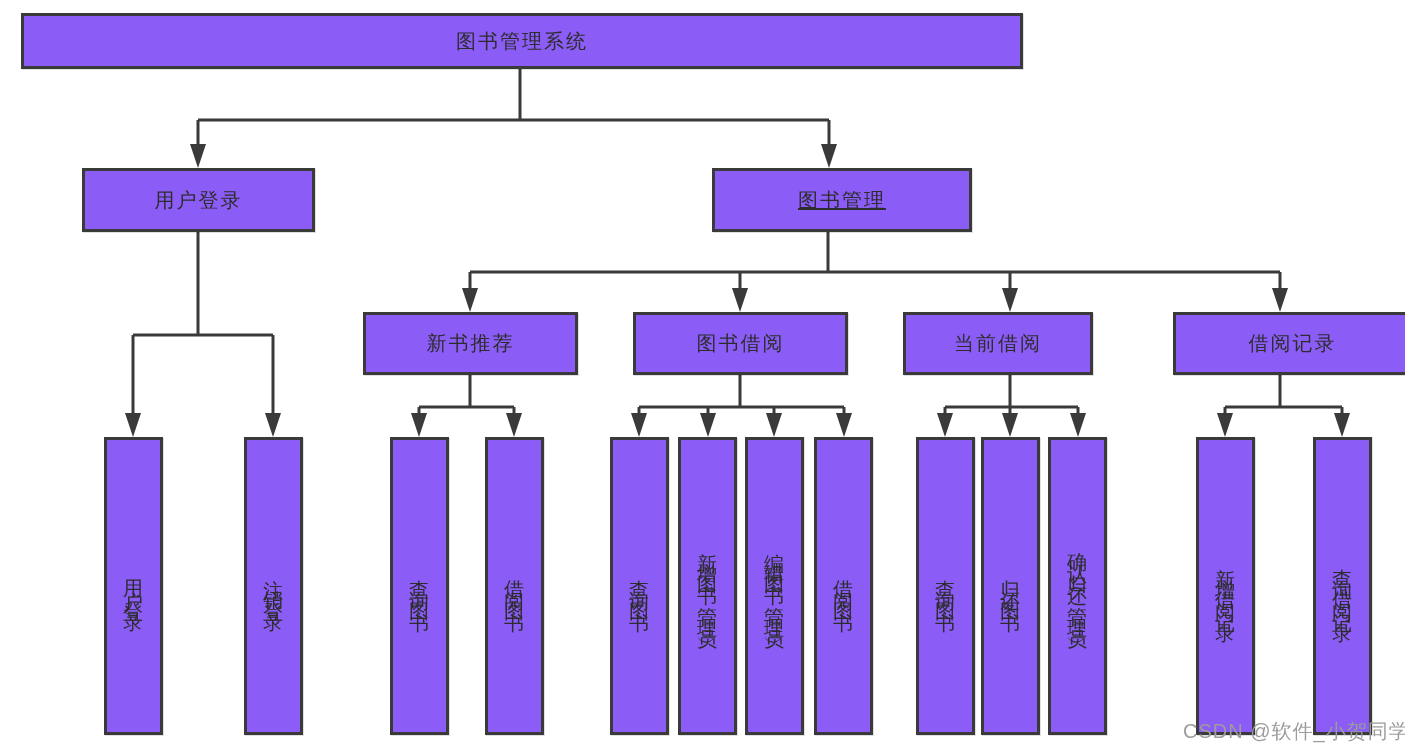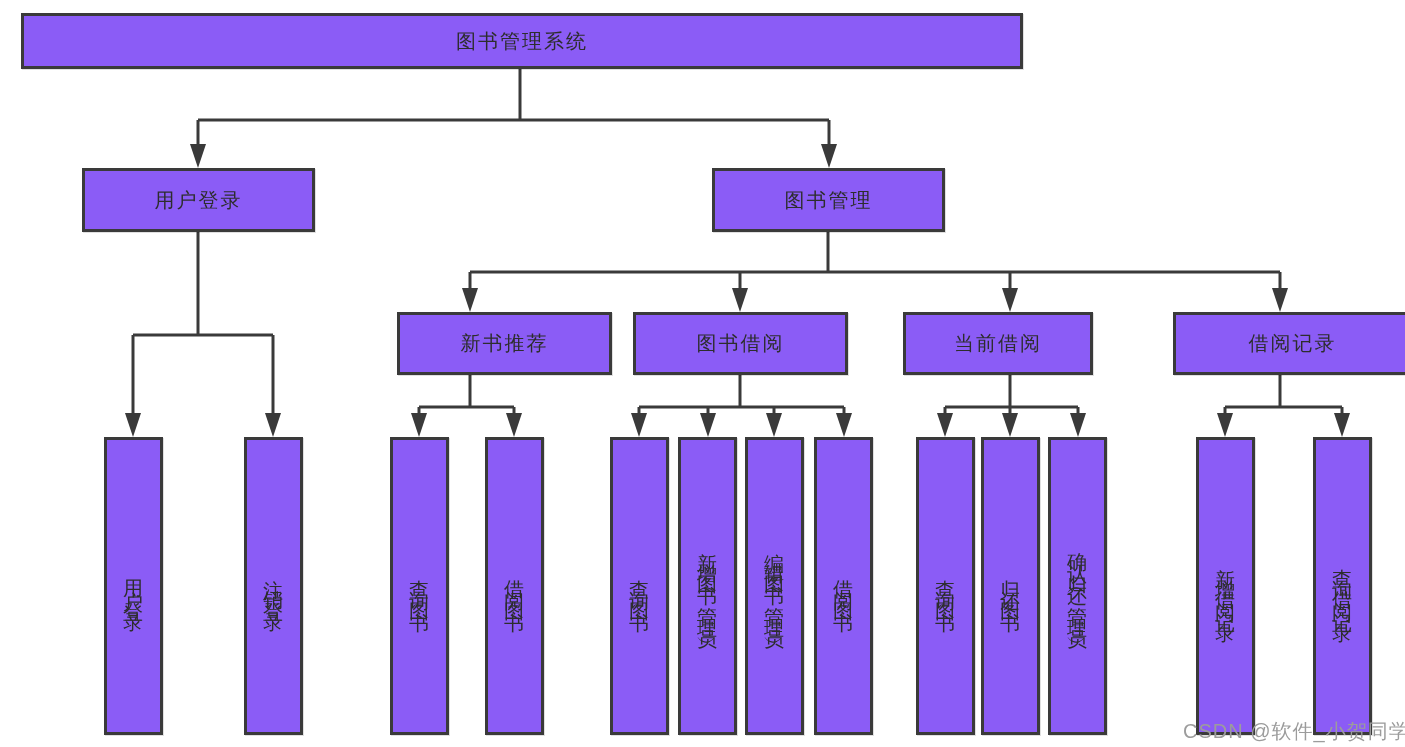--- a/index.html
+++ b/index.html
@@ -116,25 +116,25 @@
     <polygon points="1334,413 1350,413 1342,437"></polygon>
   </svg>
 
   <div class="box h" style="left:21px;top:13px;width:1002px;height:56px;">
     <span>图书管理系统</span>
   </div>
 
   <div class="box h" style="left:82px;top:168px;width:233px;height:64px;">
     <span>用户登录</span>
   </div>
-  <div class="box h" style="left:712px;top:168px;width:233px;height:64px;">
+  <div class="box h" style="left:712px;top:168px;width:260px;height:64px;text-decoration:underline;">
     <span>图书管理</span>
   </div>
 
-  <div class="box h" style="left:363px;top:312px;width:215px;height:63px;margin-left:34px;">
+  <div class="box h" style="left:363px;top:312px;width:215px;height:63px;">
     <span>新书推荐</span>
   </div>
   <div class="box h" style="left:633px;top:312px;width:215px;height:63px;align-items:center;">
     <span>图书借阅</span>
   </div>
   <div class="box h" style="left:903px;top:312px;width:190px;height:63px;">
     <span>当前借阅</span>
   </div>
   <div class="box h" style="left:1173px;top:312px;width:239px;height:63px;">
     <span>借阅记录</span>

